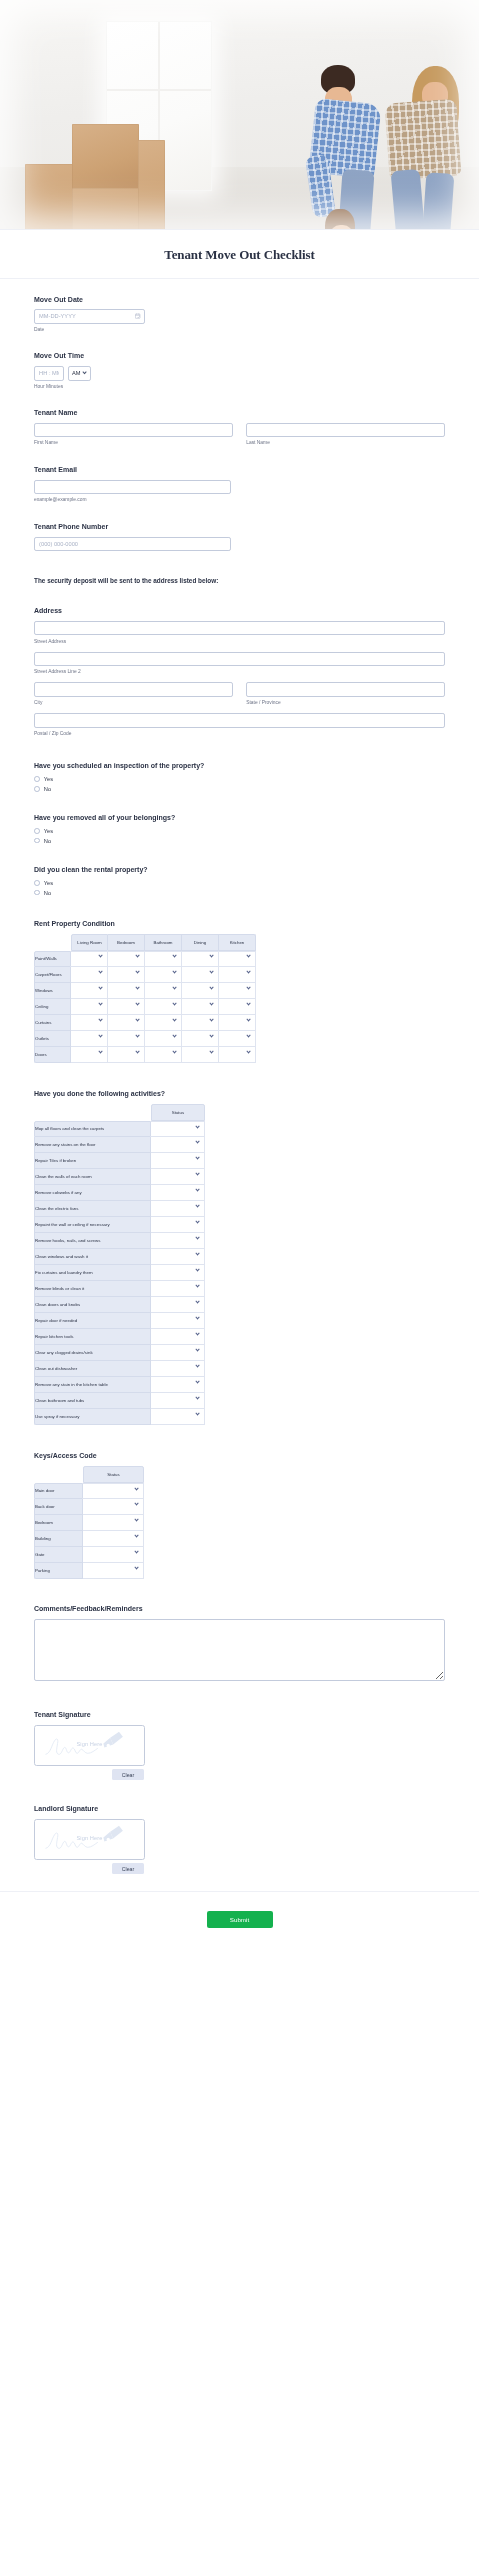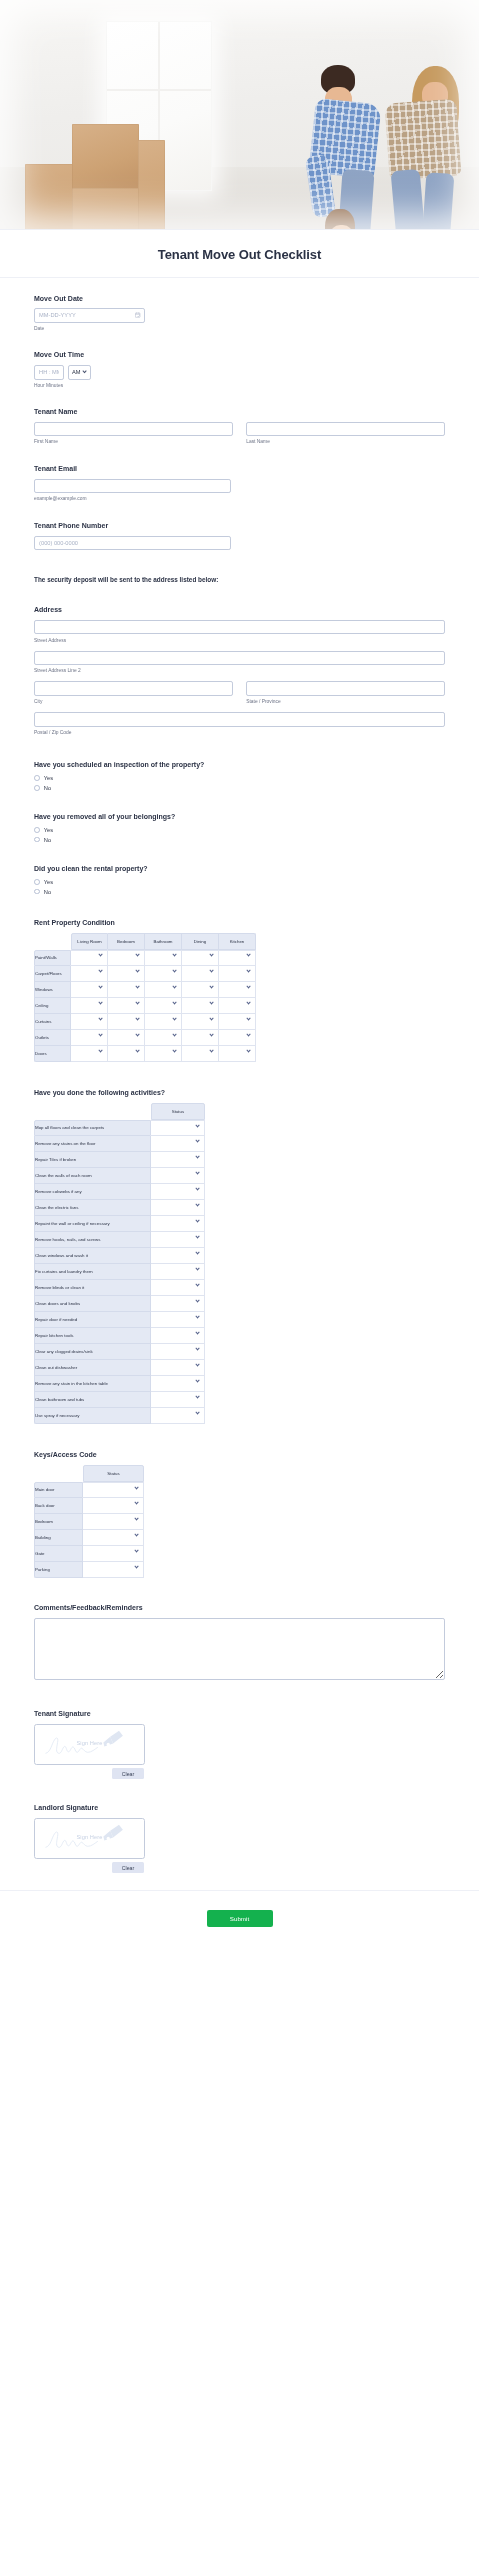--- a/index.html
+++ b/index.html
@@ -72,21 +72,21 @@
   .hero-fade {
     position:absolute; inset:0;
     box-shadow: inset 0 0 36px 14.4px rgba(255,255,255,.85);
     pointer-events:none;
   }
 
   
   .title-wrap { padding: 16.5px 0 15.5px; border-bottom:0.5px solid #eef0f6; }
   h1.form-title {
     margin:0; text-align:center; font-size:13px; font-weight:bold;
-    letter-spacing:-0.1px; color:#2b3245;
+    letter-spacing:-0.1px; color:#2b3245;font-family:Liberation Serif, serif;
   }
 
   
   .form-body { padding: 15.5px 34px 0 34px; }
   .field { margin-bottom: 14.4px; }
   .q-label {
     font-size:7px; font-weight:bold; color:#2b3245;
     margin:0 0 5.7px 0; line-height:1.3;
   }
   .statement { font-size:6.4px; font-weight:bold; color:#2b3245; margin:0 0 4.1px; }

